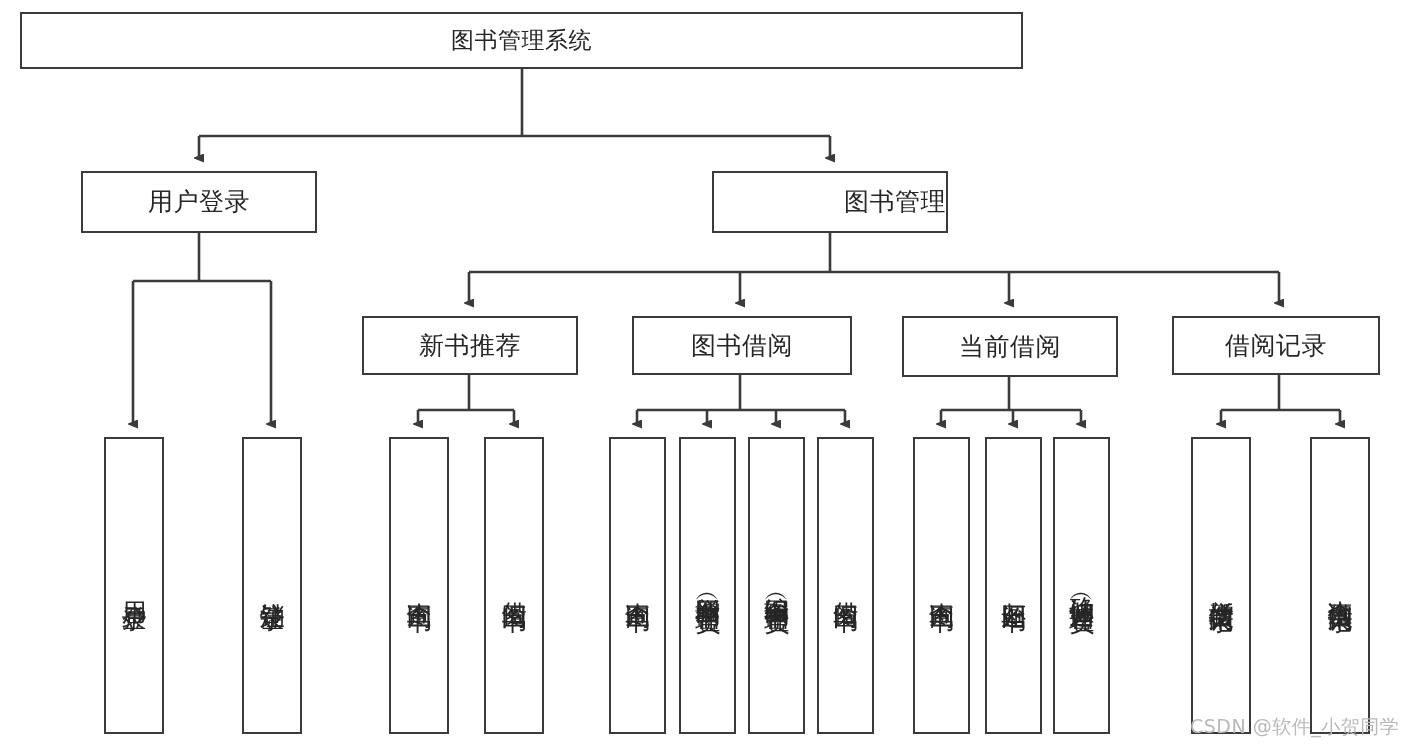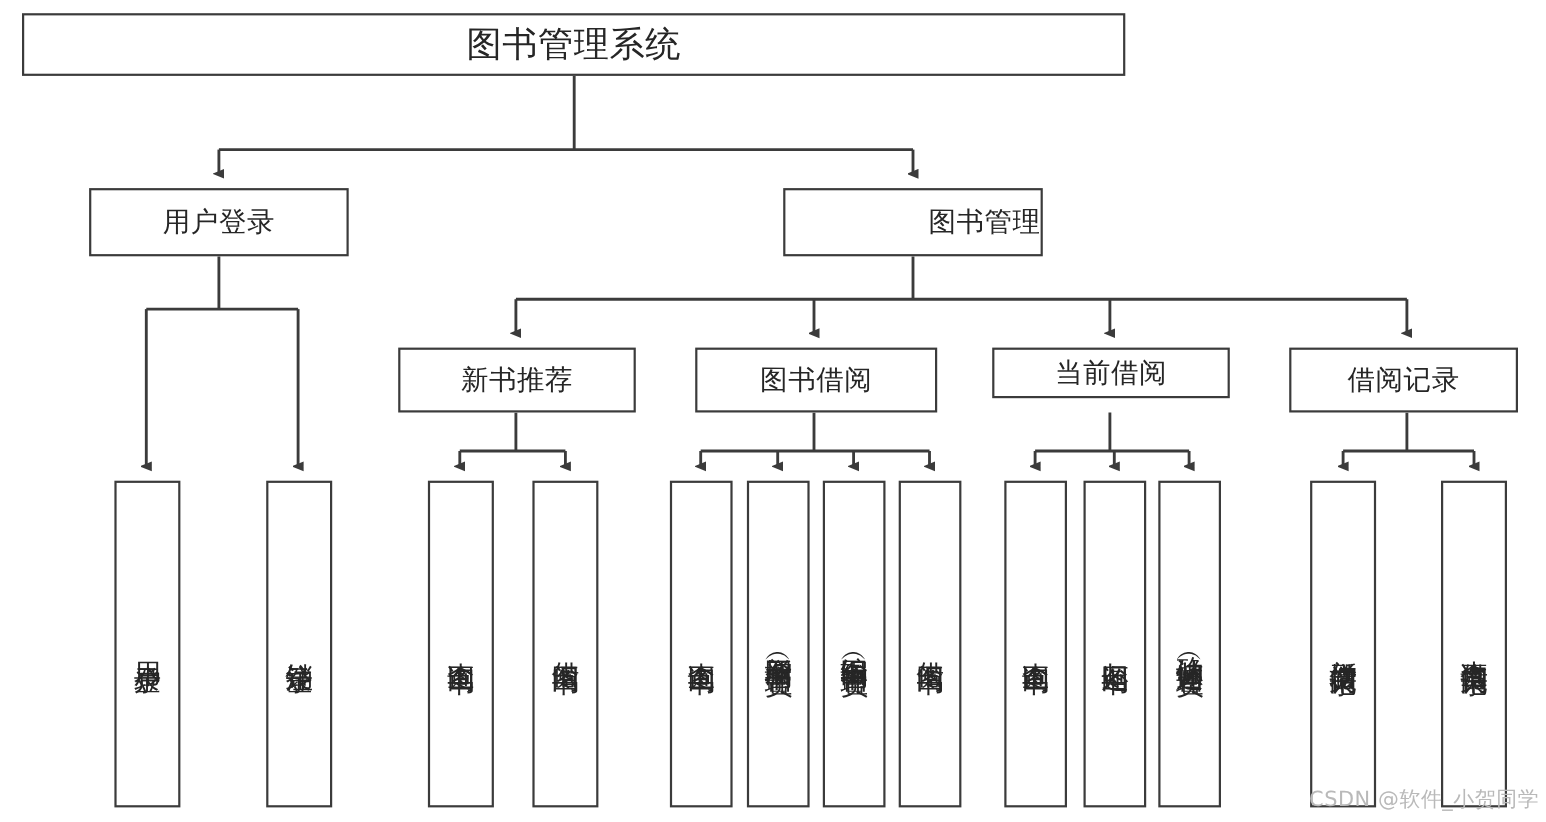--- a/index.html
+++ b/index.html
@@ -38,21 +38,21 @@
   .node .label {
     display: block;
     line-height: 1.12;
     letter-spacing: 0.5px;
     white-space: nowrap;
   }
   .node.horizontal .label {
     font-size: 25px;
   }
   .node.root .label {
-    font-size: 32px;
+    font-size: 23px;
   }
   .node.vertical {
     align-items: center;
     justify-content: center;
   }
   .node.vertical .label {
     writing-mode: vertical-rl;
     text-orientation: upright;
     font-size: 25px;
     line-height: 1.25;
@@ -133,21 +133,21 @@
   <div class="node horizontal" style="left: 712px; top: 171px; width: 236px; height: 62px; justify-content: flex-end;">
     <span class="label">图书管理</span>
   </div>
 
   <div class="node horizontal" style="left: 632px; top: 316px; width: 220px; height: 59px;">
     <span class="label">图书借阅</span>
   </div>
   <div class="node horizontal" style="left: 362px; top: 316px; width: 216px; height: 59px;">
     <span class="label">新书推荐</span>
   </div>
-  <div class="node horizontal" style="left: 902px; top: 316px; width: 216px; height: 46px;">
+  <div class="node horizontal" style="left: 902px; top: 316px; width: 216px; height: 61px;">
     <span class="label">当前借阅</span>
   </div>
   <div class="node horizontal" style="left: 1172px; top: 316px; width: 208px; height: 59px;">
     <span class="label">借阅记录</span>
   </div>
 
   <div class="node vertical" style="left: 104px; top: 437px; width: 60px; height: 297px;">
     <span class="label">用户登录</span>
   </div>
   <div class="node vertical" style="left: 242px; top: 437px; width: 60px; height: 297px;">

